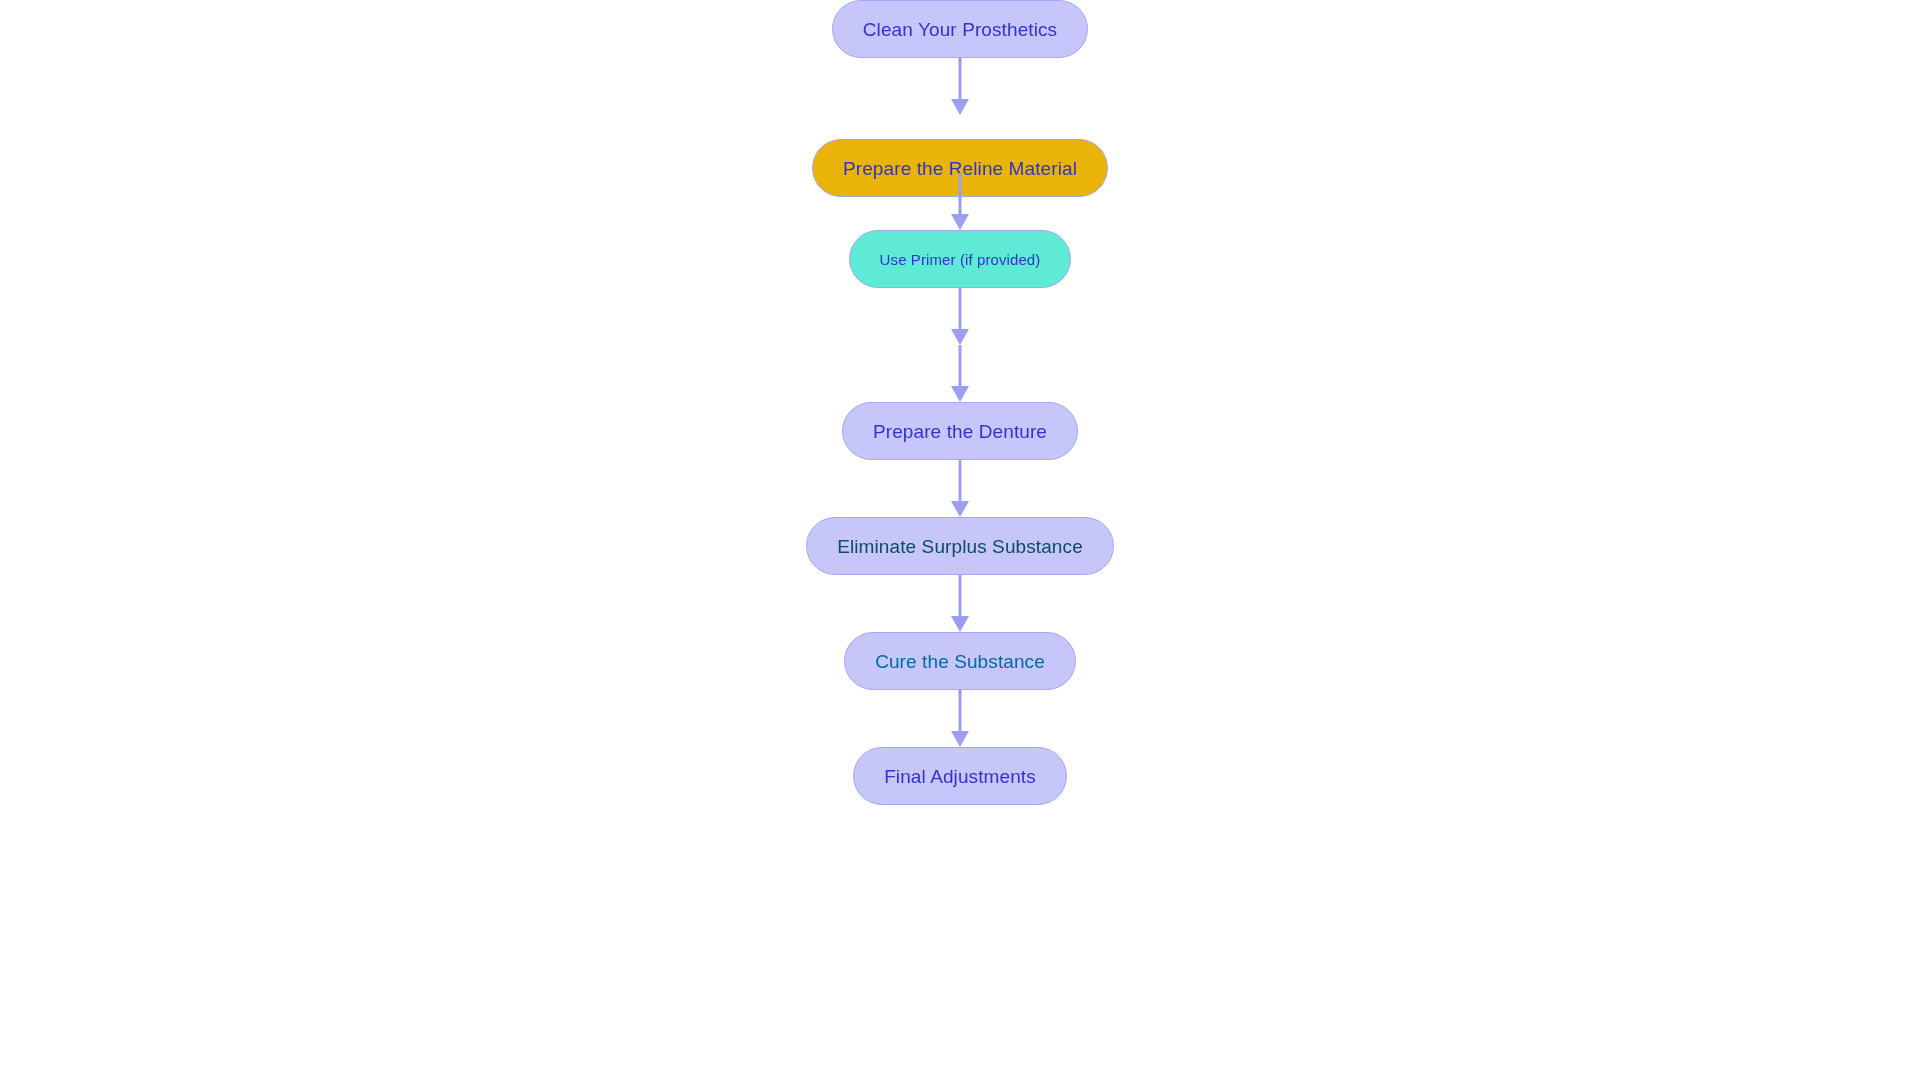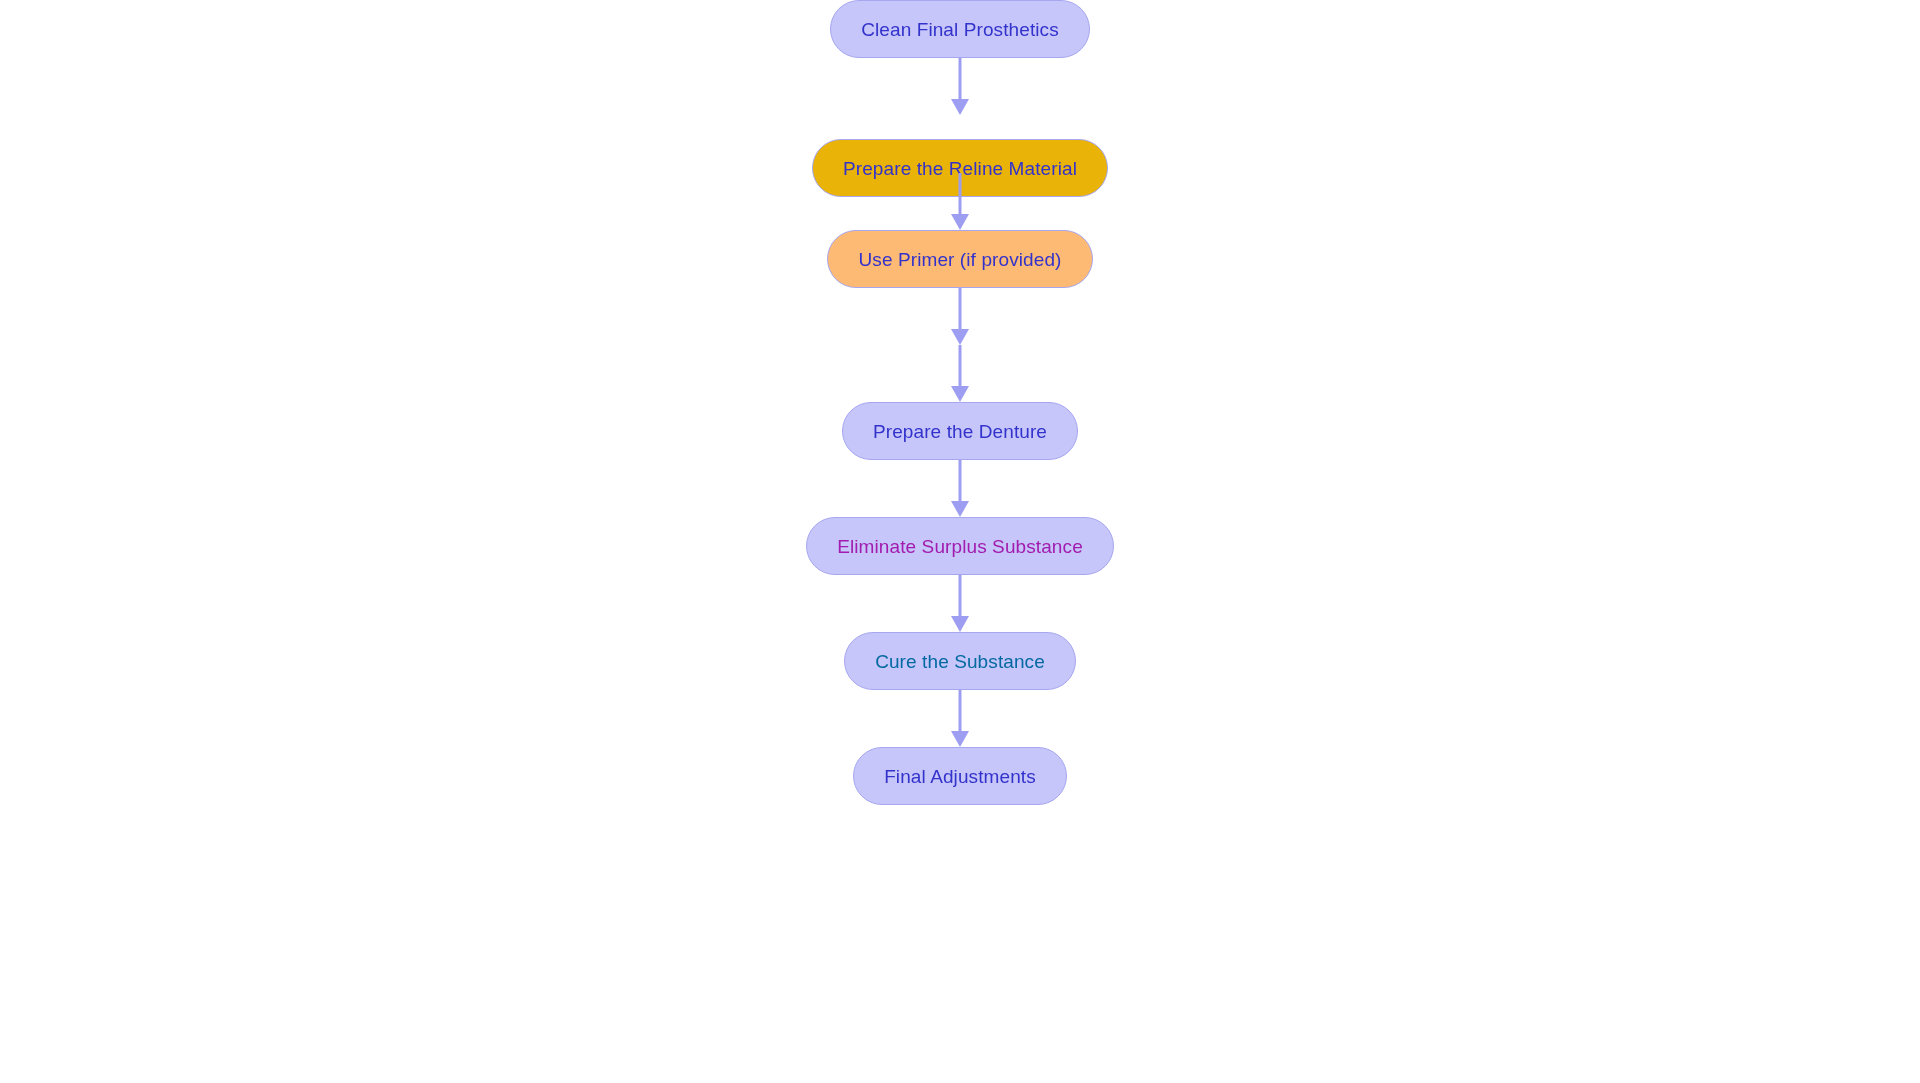--- a/index.html
+++ b/index.html
@@ -92,42 +92,42 @@
   }
 </style>
 </head>
 <body>
 
 <div id="flowchart" style="background: rgb(255, 255, 255);">
   <div class="flow-column">
 
     <div class="node-row">
       <div class="node" style="background: rgb(198, 198, 250); border-color: rgb(167, 167, 240); color: rgb(51, 51, 204); font-size: 19px;">
-        <span>Clean Final Prosthetics</span>
+        <span>Clean Your Prosthetics</span>
       </div>
     </div>
 
     <div class="connector-row">
       <div class="connector-line" style="background: rgb(157, 157, 242); width: 3px;"></div>
       <div class="connector-head" style="border-top-color: rgb(157, 157, 242);"></div>
     </div>
 
     <div class="node-row">
       <div class="node" style="background: #eab308; border-color: rgb(167, 167, 240); color: rgb(51, 51, 204); font-size: 19px; margin-top: 48px;">
         <span>Prepare the Reline Material</span>
       </div>
     </div>
 
     <div class="connector-row">
       <div class="connector-line" style="background: rgb(157, 157, 242); width: 3px;"></div>
       <div class="connector-head" style="border-top-color: rgb(157, 157, 242);"></div>
     </div>
 
     <div class="node-row">
-      <div class="node" style="background: #fdba74; border-color: rgb(167, 167, 240); color: rgb(51, 51, 204); font-size: 19px;">
+      <div class="node" style="background: #5eead4; border-color: rgb(167, 167, 240); color: rgb(51, 51, 204); font-size: 15px;">
         <span>Use Primer (if provided)</span>
       </div>
     </div>
 
     <div class="connector-row">
       <div class="connector-line" style="background: rgb(157, 157, 242); width: 3px;"></div>
       <div class="connector-head" style="border-top-color: rgb(157, 157, 242);"></div>
     </div>
 
 
@@ -141,21 +141,21 @@
         <span>Prepare the Denture</span>
       </div>
     </div>
 
     <div class="connector-row">
       <div class="connector-line" style="background: rgb(157, 157, 242); width: 3px;"></div>
       <div class="connector-head" style="border-top-color: rgb(157, 157, 242);"></div>
     </div>
 
     <div class="node-row">
-      <div class="node" style="background: rgb(198, 198, 250); border-color: rgb(167, 167, 240); color: #a21caf; font-size: 19px;">
+      <div class="node" style="background: rgb(198, 198, 250); border-color: rgb(167, 167, 240); color: #0c4a6e; font-size: 19px;">
         <span>Eliminate Surplus Substance</span>
       </div>
     </div>
 
     <div class="connector-row">
       <div class="connector-line" style="background: rgb(157, 157, 242); width: 3px;"></div>
       <div class="connector-head" style="border-top-color: rgb(157, 157, 242);"></div>
     </div>
 
     <div class="node-row">

